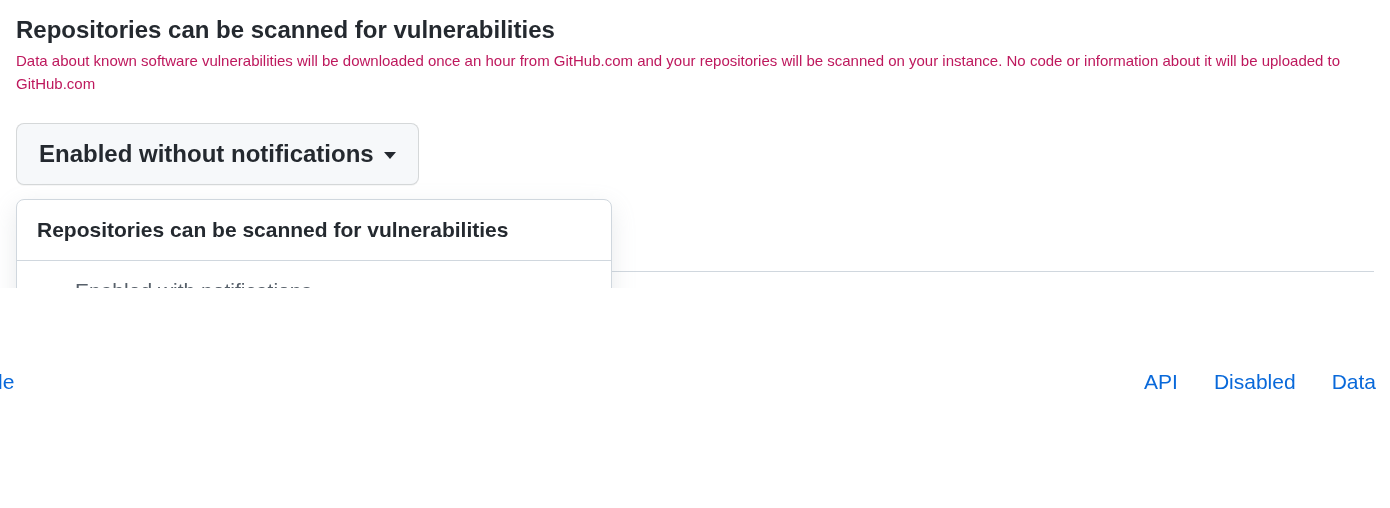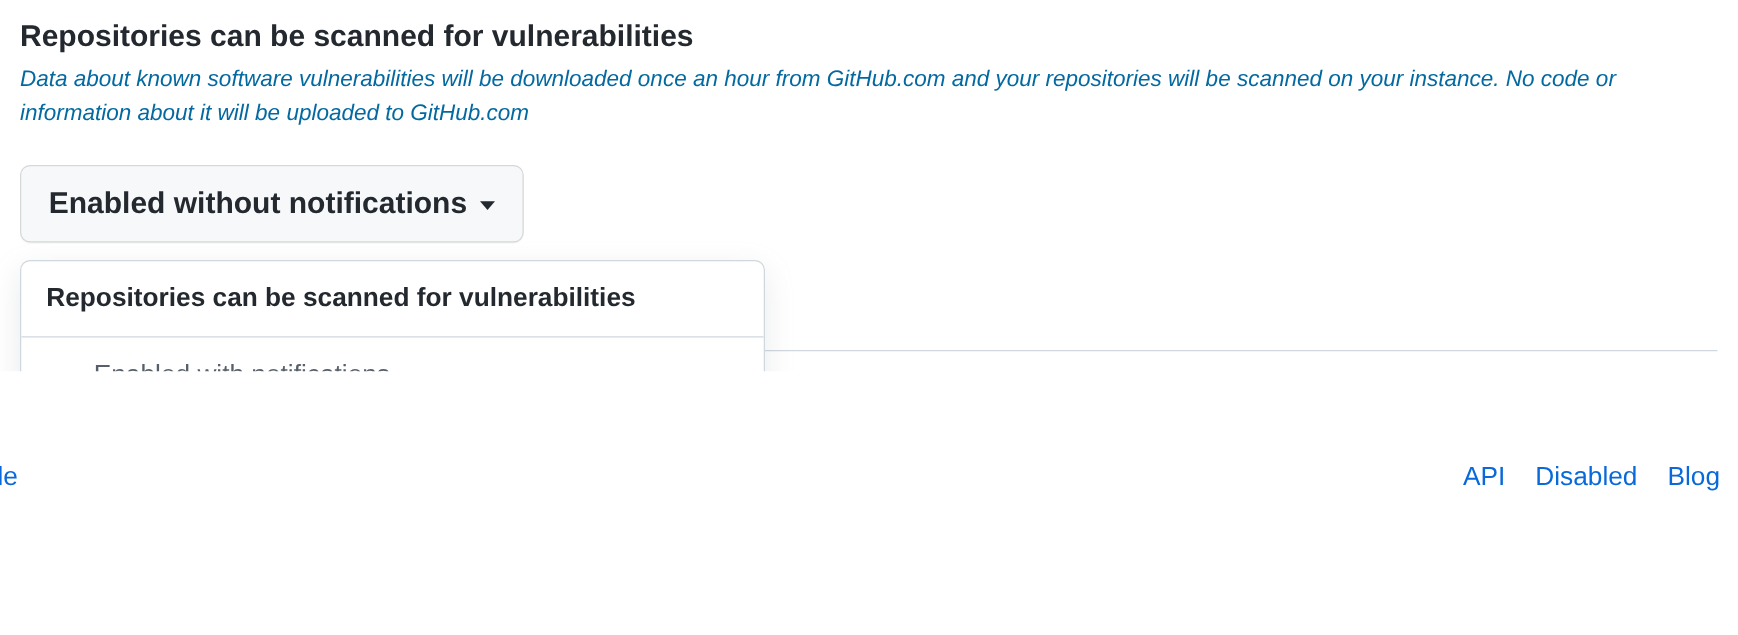--- a/index.html
+++ b/index.html
@@ -12,26 +12,25 @@
     width: 1390px;
   }
   .section { }
   .section-title {
     font-size: 24px;
     font-weight: 600;
     margin: 0 0 6px 0;
     color: #24292f;
   }
   .section-desc {
-    font-size: 18px;
+    font-size: 15px;
     line-height: 1.5;
-    color: #0369a1;
+    color: #be185d;
     margin: 0 0 28px 0;
     max-width: 1360px;
-    font-style: italic;
   }
   .dropdown-wrap { position: relative; display: inline-block; }
   .dropdown-btn {
     display: inline-flex;
     align-items: center;
     gap: 10px;
     font-size: 24px;
     font-weight: 600;
     color: #24292f;
     background: #f6f8fa;
@@ -87,21 +86,21 @@
   .divider {
     margin-top: 86px;
     border-top: 1px solid #d0d7de;
     height: 0;
   }
   .footer-links {
     position: absolute;
     top: 370px;
     right: 14px;
     display: flex;
-    gap: 24px;
+    gap: 36px;
     font-size: 21px;
   }
   .footer-link {
     color: #0969da;
     text-decoration: none;
     cursor: pointer;
   }
   .footer-link-left {
     position: absolute;
     top: 370px;
@@ -150,14 +149,14 @@
   </div>
 </div>
 
 <div class="divider"></div>
 
 <span class="footer-link-left">le</span>
 
 <div class="footer-links">
   <a class="footer-link">API</a>
   <a class="footer-link">Disabled</a>
-  <a class="footer-link">Blog</a>
+  <a class="footer-link">Data</a>
 </div>
 
 </body></html>

